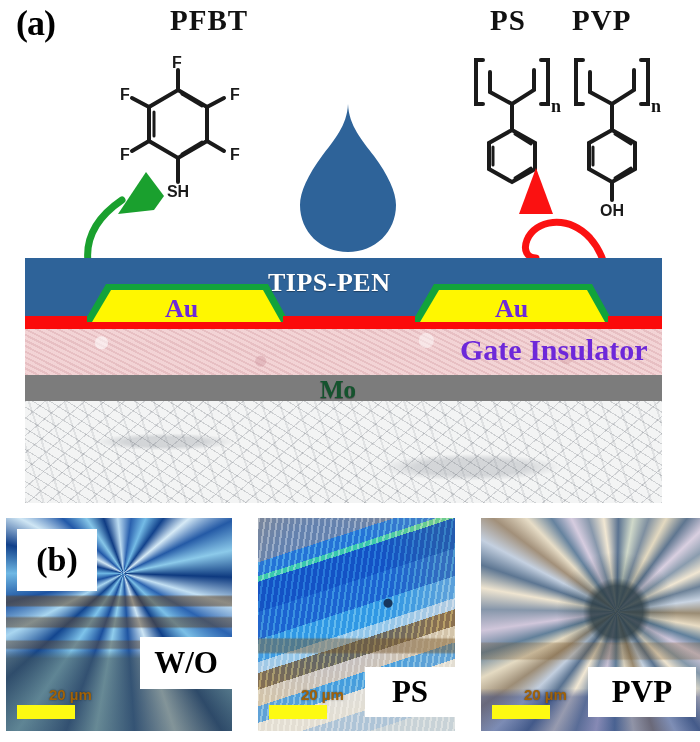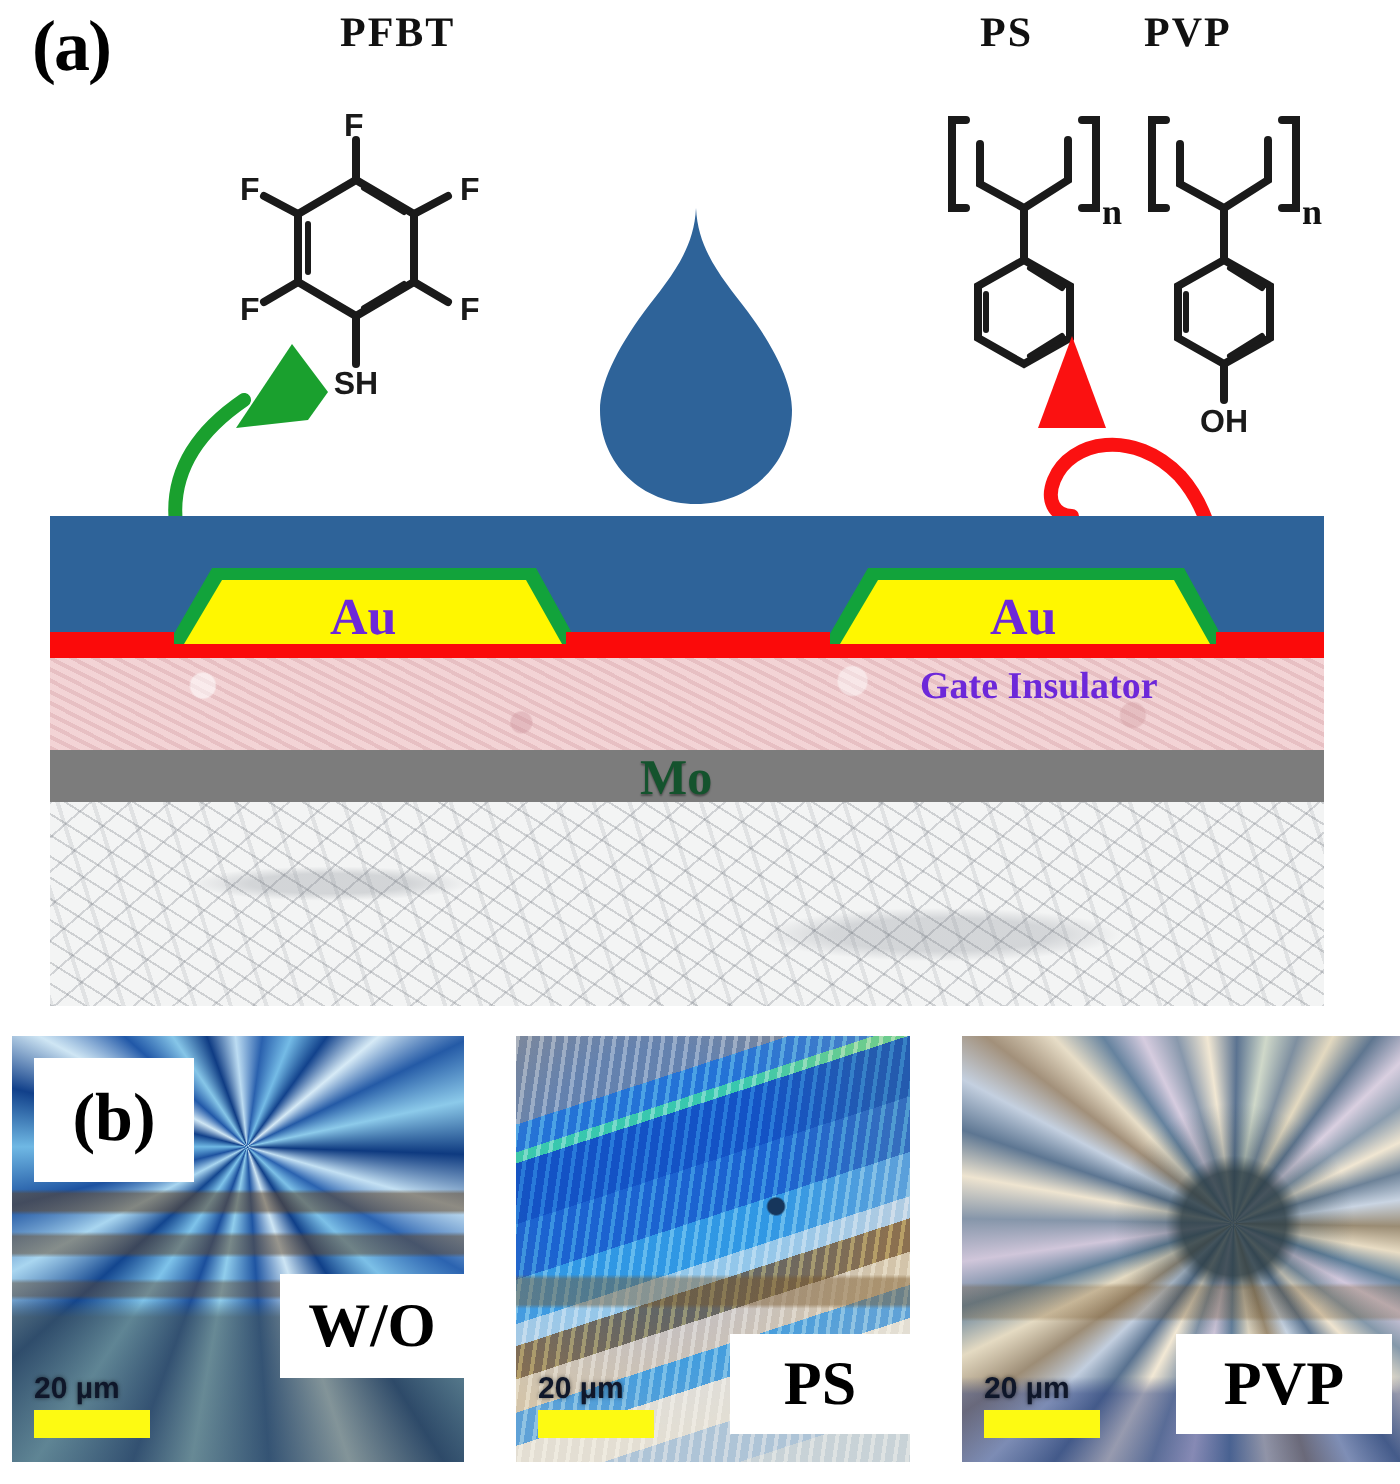--- a/index.html
+++ b/index.html
@@ -8,21 +8,21 @@
 
   .fig{position:absolute;left:0;top:0;width:700px;height:742px;}
 
   
   .panel-label{position:absolute;font-family:"Liberation Serif",serif;
                font-weight:bold;color:#000;}
   #panel-a-label{left:16px;top:2px;font-size:36px;letter-spacing:-1px;}
 
   
   .mol-title{position:absolute;font-family:"Liberation Serif",serif;
-             font-weight:bold;font-size:21px;color:#111;letter-spacing:1px;}
+             font-weight:bold;font-size:29px;color:#111;letter-spacing:1px;}
   #title-pfbt{left:170px;top:4px;}
   #title-ps{left:490px;top:4px;}
   #title-pvp{left:572px;top:4px;}
 
   
   .ov{position:absolute;left:0;top:0;width:700px;height:742px;
       pointer-events:none;}
 
   
   #device{position:absolute;left:25px;top:258px;width:637px;height:245px;}
@@ -46,21 +46,21 @@
         radial-gradient(ellipse at 22% 40%, rgba(150,155,162,.35) 0 40px, transparent 70px),
         radial-gradient(ellipse at 70% 65%, rgba(145,150,158,.32) 0 55px, transparent 90px),
         #f3f4f4;}
 
   .layer-text{position:absolute;font-family:"Liberation Serif",serif;
               font-weight:bold;color:#6d28d9;}
   #lbl-tipspen{left:268px;top:268px;font-size:26px;color:#ffffff;
                text-shadow:0 1px 1px rgba(0,0,0,.35);letter-spacing:.5px;}
   #lbl-au-left{left:165px;top:294px;font-size:26px;}
   #lbl-au-right{left:495px;top:294px;font-size:26px;}
-  #lbl-gate{left:460px;top:333px;font-size:19px;}
+  #lbl-gate{left:460px;top:333px;font-size:30px;}
   #lbl-mo{left:320px;top:376px;font-size:25px;color:#14532d;
           text-shadow:0 1px 1px rgba(0,0,0,.4);}
   #lbl-substrate{left:62px;top:445px;font-size:25px;}
 
   
   .micro{position:absolute;top:518px;height:213px;overflow:hidden;}
   #micro-wo{left:6px;width:226px;}
   #micro-ps{left:258px;width:197px;}
   #micro-pvp{left:481px;width:219px;}
 
@@ -135,22 +135,22 @@
   #cap-ps{left:365px;top:667px;width:90px;height:50px;}
   #cap-pvp{left:588px;top:667px;width:108px;height:50px;}
 
   #panel-b-box{position:absolute;left:17px;top:529px;width:80px;height:62px;
                background:#ffffff;display:flex;align-items:center;
                justify-content:center;font-size:34px;font-weight:bold;
                font-family:"Liberation Serif",serif;color:#000;}
 
   .scalebar-group{position:absolute;}
   .scalebar-text{font-family:"Liberation Sans",sans-serif;font-weight:bold;
-                 font-size:15px;color:#0f172a;line-height:1;
-                 text-shadow:0 0 2px rgba(0,0,0,.55);}
+                 font-size:15px;color:#a16207;line-height:1;
+                 text-shadow:0 0 2px rgba(0,0,0,.55);margin-left:32px;}
   .scalebar-bar{margin-top:3px;width:58px;height:14px;background:#fdfa12;}
   #scale-wo{left:17px;top:687px;}
   #scale-ps{left:269px;top:687px;}
   #scale-pvp{left:492px;top:687px;}
 
   .mol-text{font-family:"Liberation Sans",sans-serif;font-weight:bold;
             font-size:16px;fill:#1a1a1a;}
   .mol-n{font-family:"Liberation Serif",serif;font-style:normal;
          font-weight:bold;font-size:18px;fill:#111;}
 </style>
@@ -255,20 +255,21 @@
     <polygon fill="#fff700" points="92,322 111,290 263,290 281,322"></polygon>
 
     <polygon fill="#12a33b" points="412,322 434,284 592,284 613,322"></polygon>
     <polygon fill="#fff700" points="420,322 439,290 587,290 605,322"></polygon>
 
     <rect fill="#fb0a0a" x="25" y="316" width="62" height="7"></rect>
     <rect fill="#fb0a0a" x="283" y="316" width="132" height="7"></rect>
     <rect fill="#fb0a0a" x="608" y="316" width="54" height="7"></rect>
   </svg>
 
+  <div class="layer-text" id="lbl-tipspen">TIPS-PEN</div>
   <div class="layer-text" id="lbl-au-left">Au</div>
   <div class="layer-text" id="lbl-au-right">Au</div>
   <div class="layer-text" id="lbl-gate">Gate Insulator</div>
   <div class="layer-text" id="lbl-mo">Mo</div>
 
   <div class="micro" id="micro-wo">
     <div class="micro-img" id="img-wo"></div>
   </div>
   <div class="micro" id="micro-ps">
     <div class="micro-img" id="img-ps"></div>

